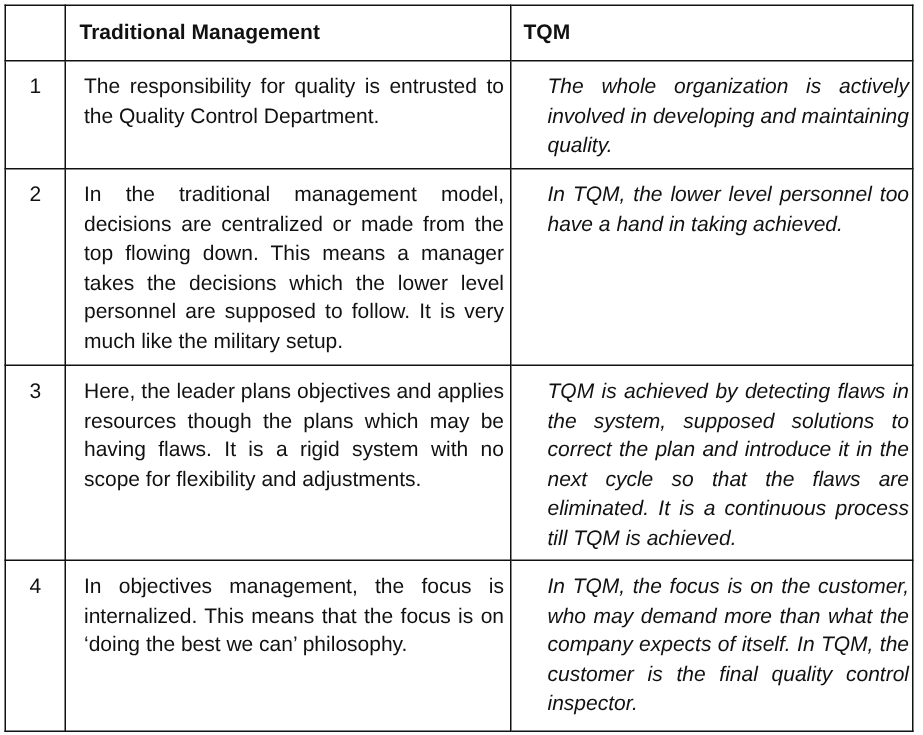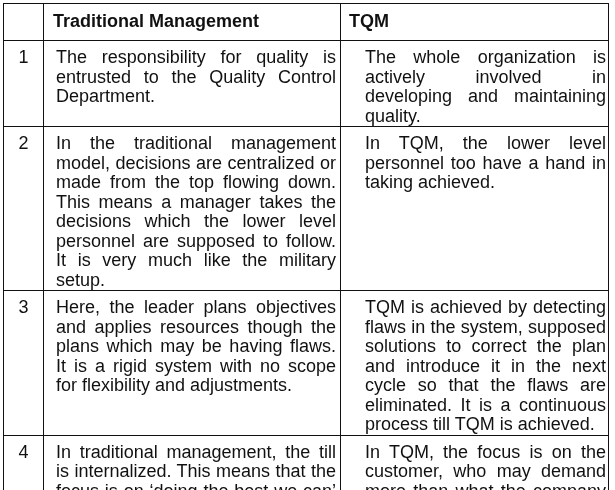--- a/index.html
+++ b/index.html
@@ -1,28 +1,28 @@
 <!DOCTYPE html>
 <html><head>
   <meta charset="utf-8">
   <style>
     html, body { margin: 0; padding: 0; background: #ffffff; }
     body { width: 615px; height: 490px; position: relative; overflow: hidden;
       font-family: "Liberation Sans", sans-serif; color: #111111; }
     table.cmp { position: absolute; left: 3px; top: 3px; border-collapse: collapse;
       table-layout: fixed; width: 605px; }
     table.cmp td, table.cmp th { border: 1.5px solid #111111; vertical-align: top;
-      font-size: 18px; line-height: 19.5px; padding: 0; }
+      font-size: 14px; line-height: 19.5px; padding: 0; }
     th { text-align: left; font-weight: bold; height: 36px; vertical-align: middle !important; }
     th.num { }
     th.h1 { padding-left: 9px !important; }
     th.h2 { padding-left: 8px !important; }
     td.num { text-align: center; padding-top: 7px !important; }
     td.txt { padding: 7px 4px 0 12px !important; text-align: justify; margin-top: 44px; }
-    td.txt2 { padding: 7px 2px 0 24px !important; text-align: justify; }
+    td.txt2 { padding: 7px 2px 0 24px !important; text-align: justify; font-style: italic; }
     col.c0 { width: 40px; }
     col.c1 { width: 297px; }
     col.c2 { width: 268px; }
     tr.r1 td { height: 64px; }
     tr.r2 td { height: 123px; }
     tr.r3 td { height: 122px; }
     tr.r4 td { height: 106px; }
   </style>
 </head>
 <body>
@@ -49,17 +49,17 @@
     <td class="txt">In the traditional management model, decisions are centralized or made from the top flowing down. This means a manager takes the decisions which the lower level personnel are supposed to follow. It is very much like the military setup.</td>
     <td class="txt2">In TQM, the lower level personnel too have a hand in taking achieved.</td>
   </tr>
   <tr class="r3">
     <td class="num">3</td>
     <td class="txt">Here, the leader plans objectives and applies resources though the plans which may be having flaws. It is a rigid system with no scope for flexibility and adjustments.</td>
     <td class="txt2">TQM is achieved by detecting flaws in the system, supposed solutions to correct the plan and introduce it in the next cycle so that the flaws are eliminated. It is a continuous process till TQM is achieved.</td>
   </tr>
   <tr class="r4">
     <td class="num">4</td>
-    <td class="txt">In traditional management, the till is internalized. This means that the focus is on ‘doing the best we can’ philosophy.</td>
+    <td class="txt">In objectives management, the focus is internalized. This means that the focus is on ‘doing the best we can’ philosophy.</td>
     <td class="txt2">In TQM, the focus is on the customer, who may demand more than what the company expects of itself. In TQM, the customer is the final quality control inspector.</td>
   </tr>
 </tbody>
   </table>
 
 </body></html>

